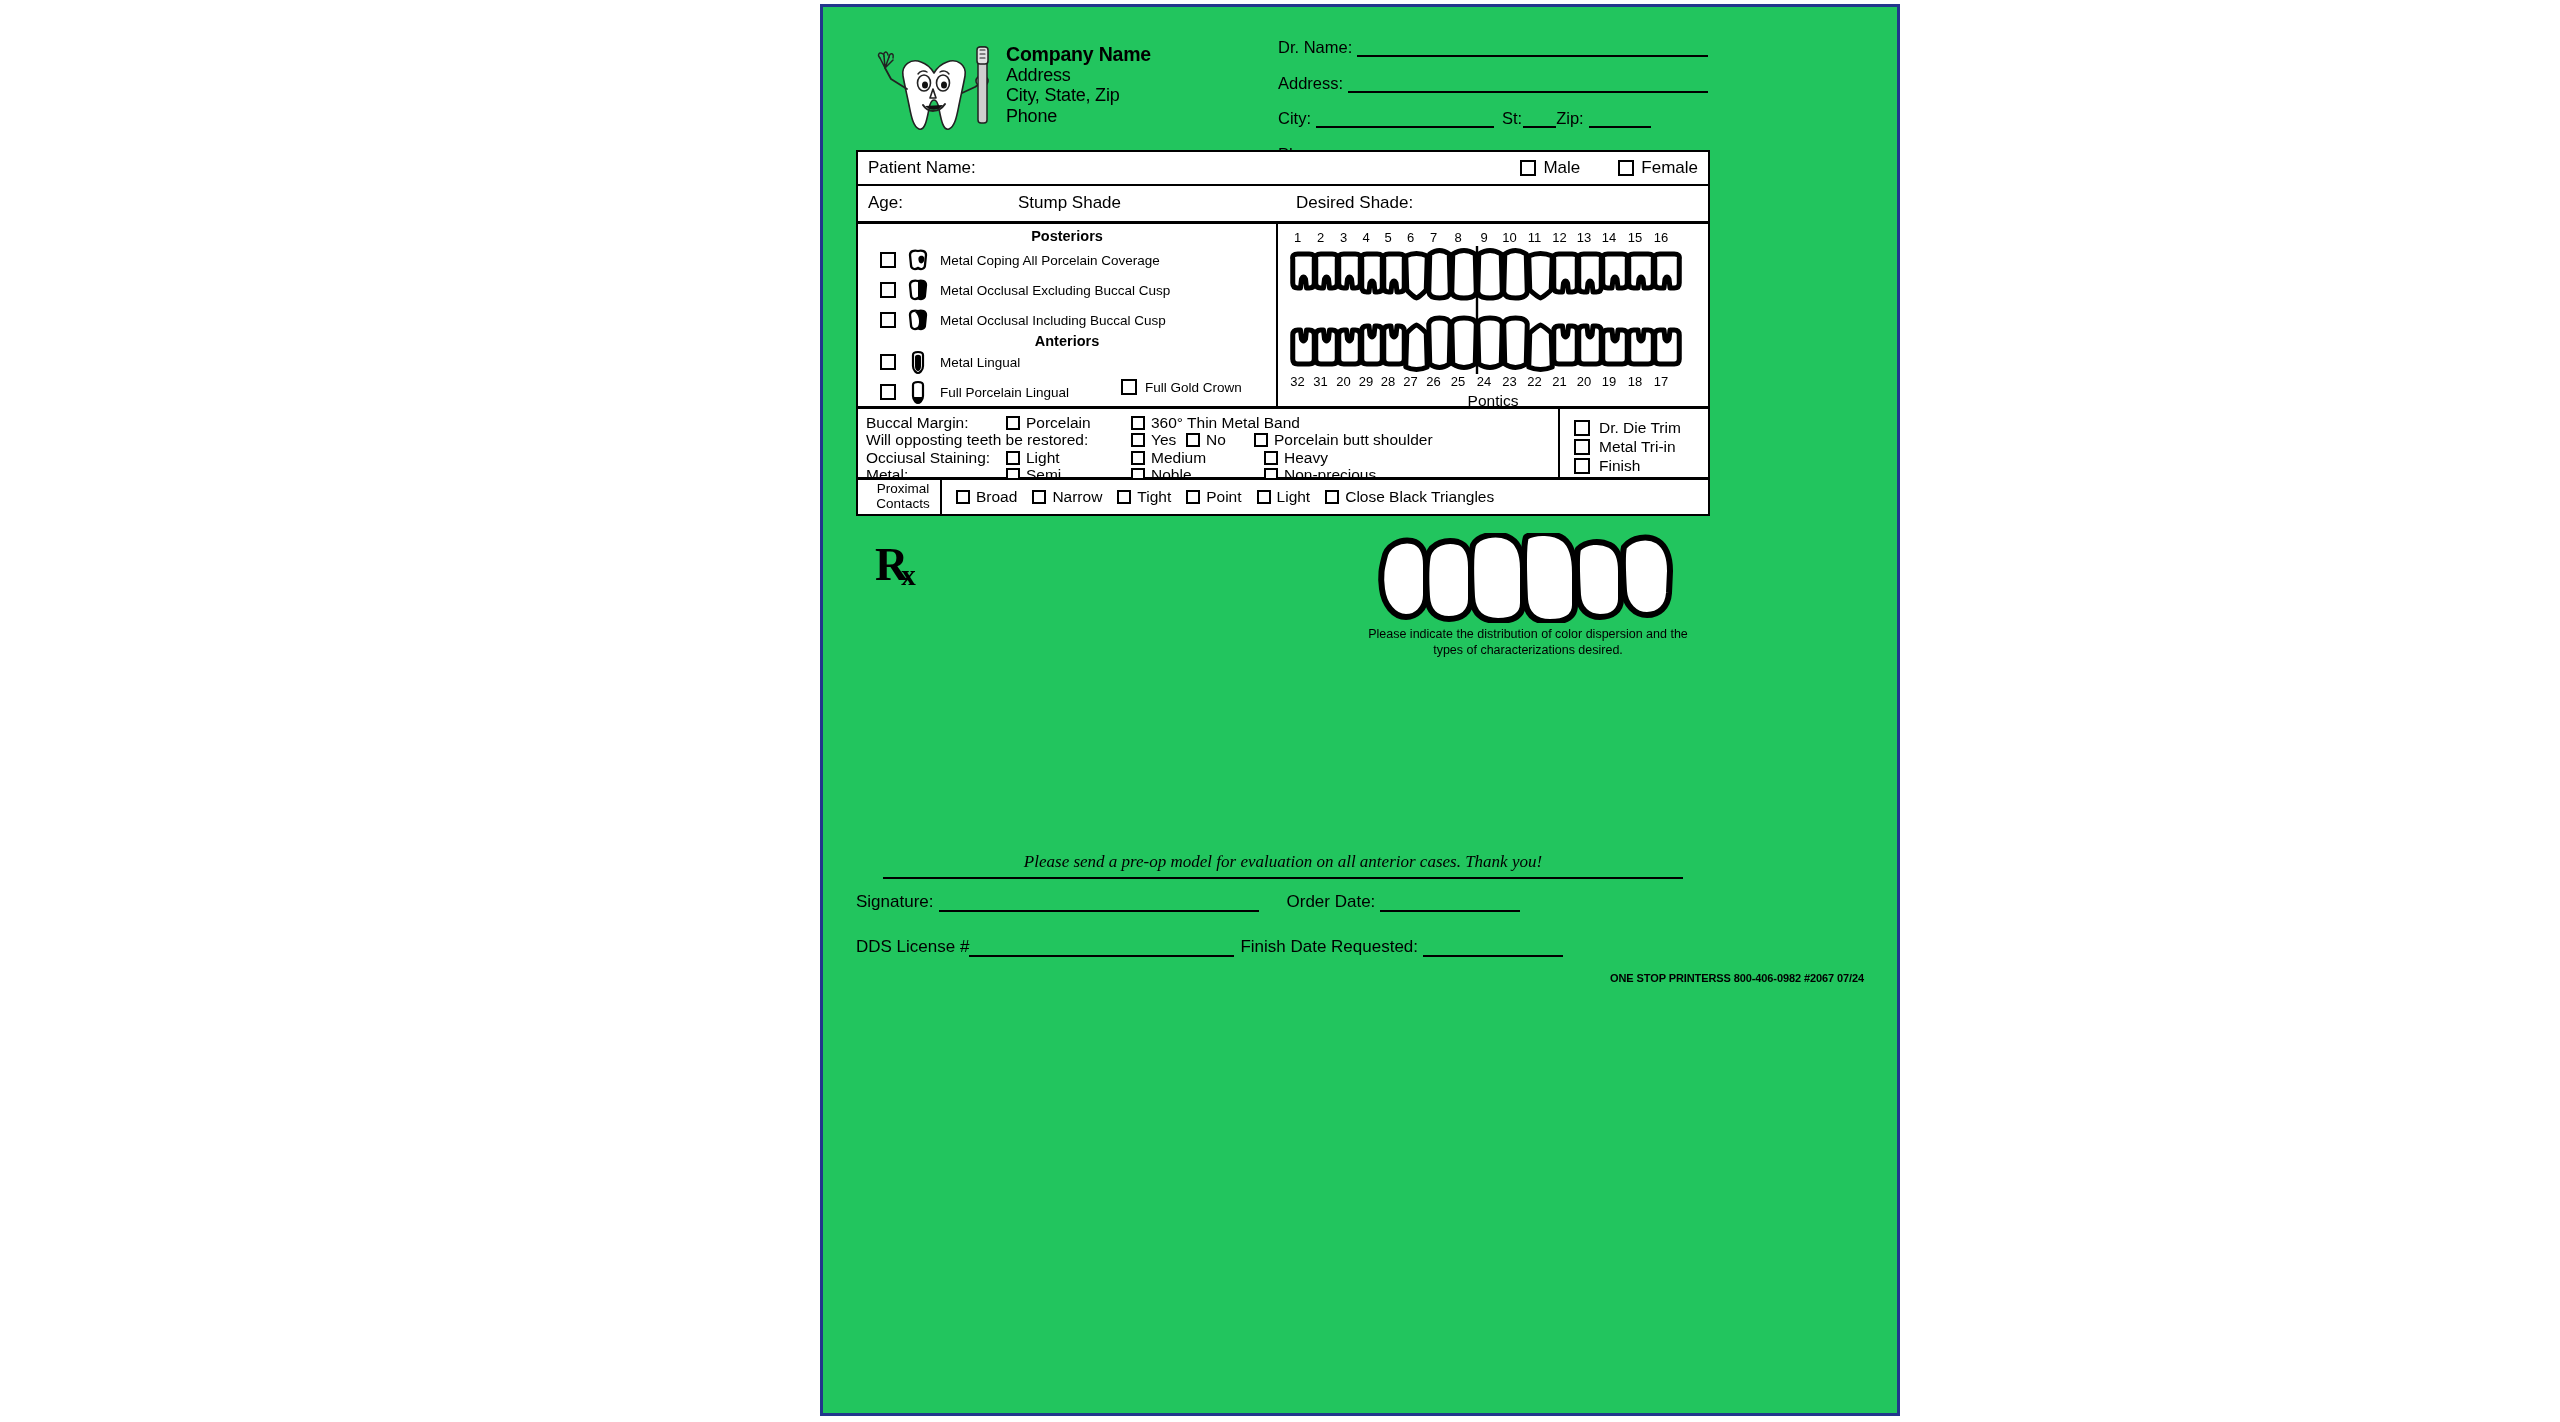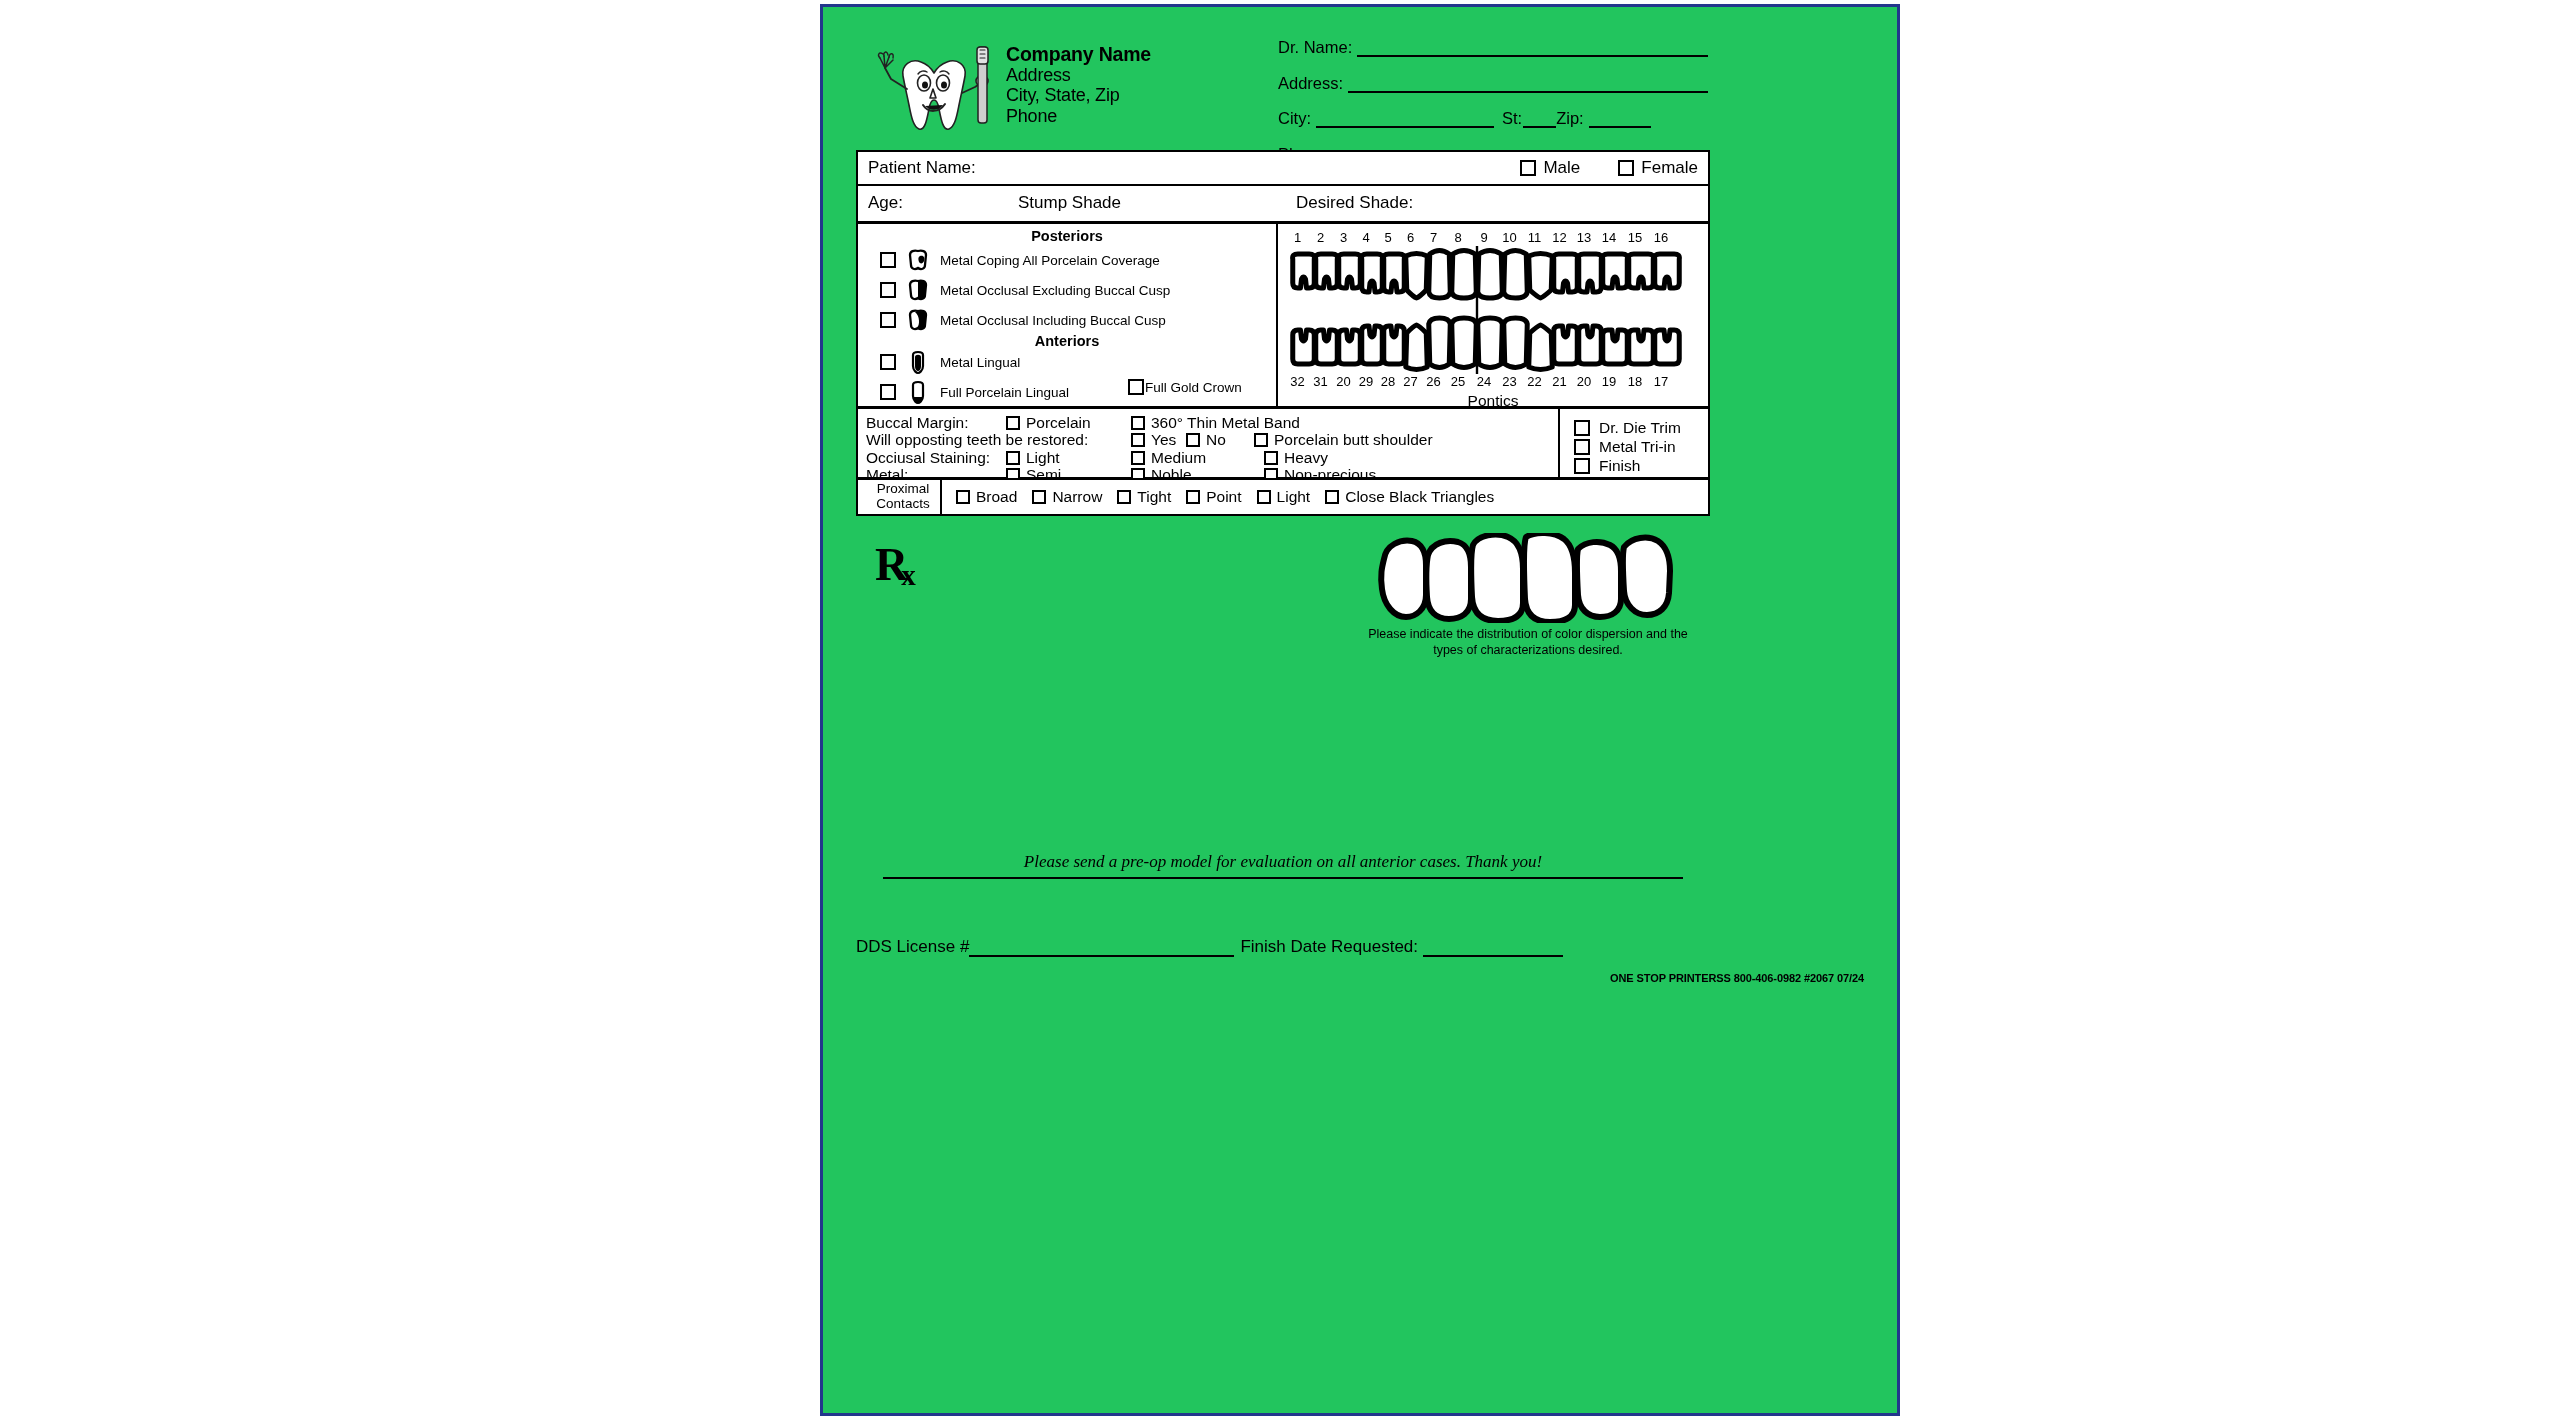--- a/index.html
+++ b/index.html
@@ -333,21 +333,21 @@
           <div class="opt-line" style="left:22px; top:188px; gap:9px;">
             <span class="cbx"></span>
             <span>All Ceramic Crown</span>
           </div>
 
           <div class="opt-line" style="left:22px; top:220px; gap:9px;">
             <span class="cbx"></span>
             <span>Pressable Ceramic Crown</span>
           </div>
 
-          <div class="opt-line" style="left:270px; top:155px; gap:1px;">
+          <div class="opt-line" style="left:263px; top:155px; gap:8px;">
             <span class="cbx"></span>
             <span>Full Gold Crown</span>
           </div>
 
           <div class="opt-line" style="left:255px; top:188px; gap:9px;">
             <span class="cbx"></span>
             <span>Full NP Crown</span>
           </div>
         </div>
 
@@ -632,20 +632,27 @@
             <path d="M150 4 C160 -2 178 -1 188 6 C197 13 199 26 199 40 L199 72 C199 85 188 89 174 89 C158 89 150 81 149 66 C148 44 147 12 150 4 Z"></path>
             <path d="M202 16 C210 8 224 7 234 12 C242 16 245 26 245 38 L245 66 C245 78 236 84 224 84 C212 84 203 76 202 62 C201 44 200 24 202 16 Z"></path>
             <path d="M248 14 C256 4 272 2 282 8 C291 14 294 26 294 38 L293 60 C292 74 283 82 271 82 C259 82 249 72 248 58 C247 42 246 22 248 14 Z"></path>
           </g>
         </svg>
       </div>
       <div class="ant-cap">Please indicate the distribution of color dispersion and the types of characterizations desired.</div>
 
       <div class="preop">Please send a pre-op model for evaluation on all anterior cases. Thank you!</div>
 
+      <div class="sig-row r1">
+        <span>Signature:</span>
+        <span class="rule" style="flex:0 0 320px;"></span>
+        <span style="width:28px;"></span>
+        <span>Order Date:</span>
+        <span class="rule" style="flex:0 0 140px;"></span>
+      </div>
 
       <div class="sig-row r2">
         <span>DDS License #</span>
         <span class="rule" style="flex:0 0 265px; margin-left:0;"></span>
         <span style="width:6px;"></span>
         <span>Finish Date Requested:</span>
         <span class="rule" style="flex:0 0 140px;"></span>
       </div>
 
       <div class="printer">ONE STOP PRINTERSS 800-406-0982 #2067 07/24</div>

